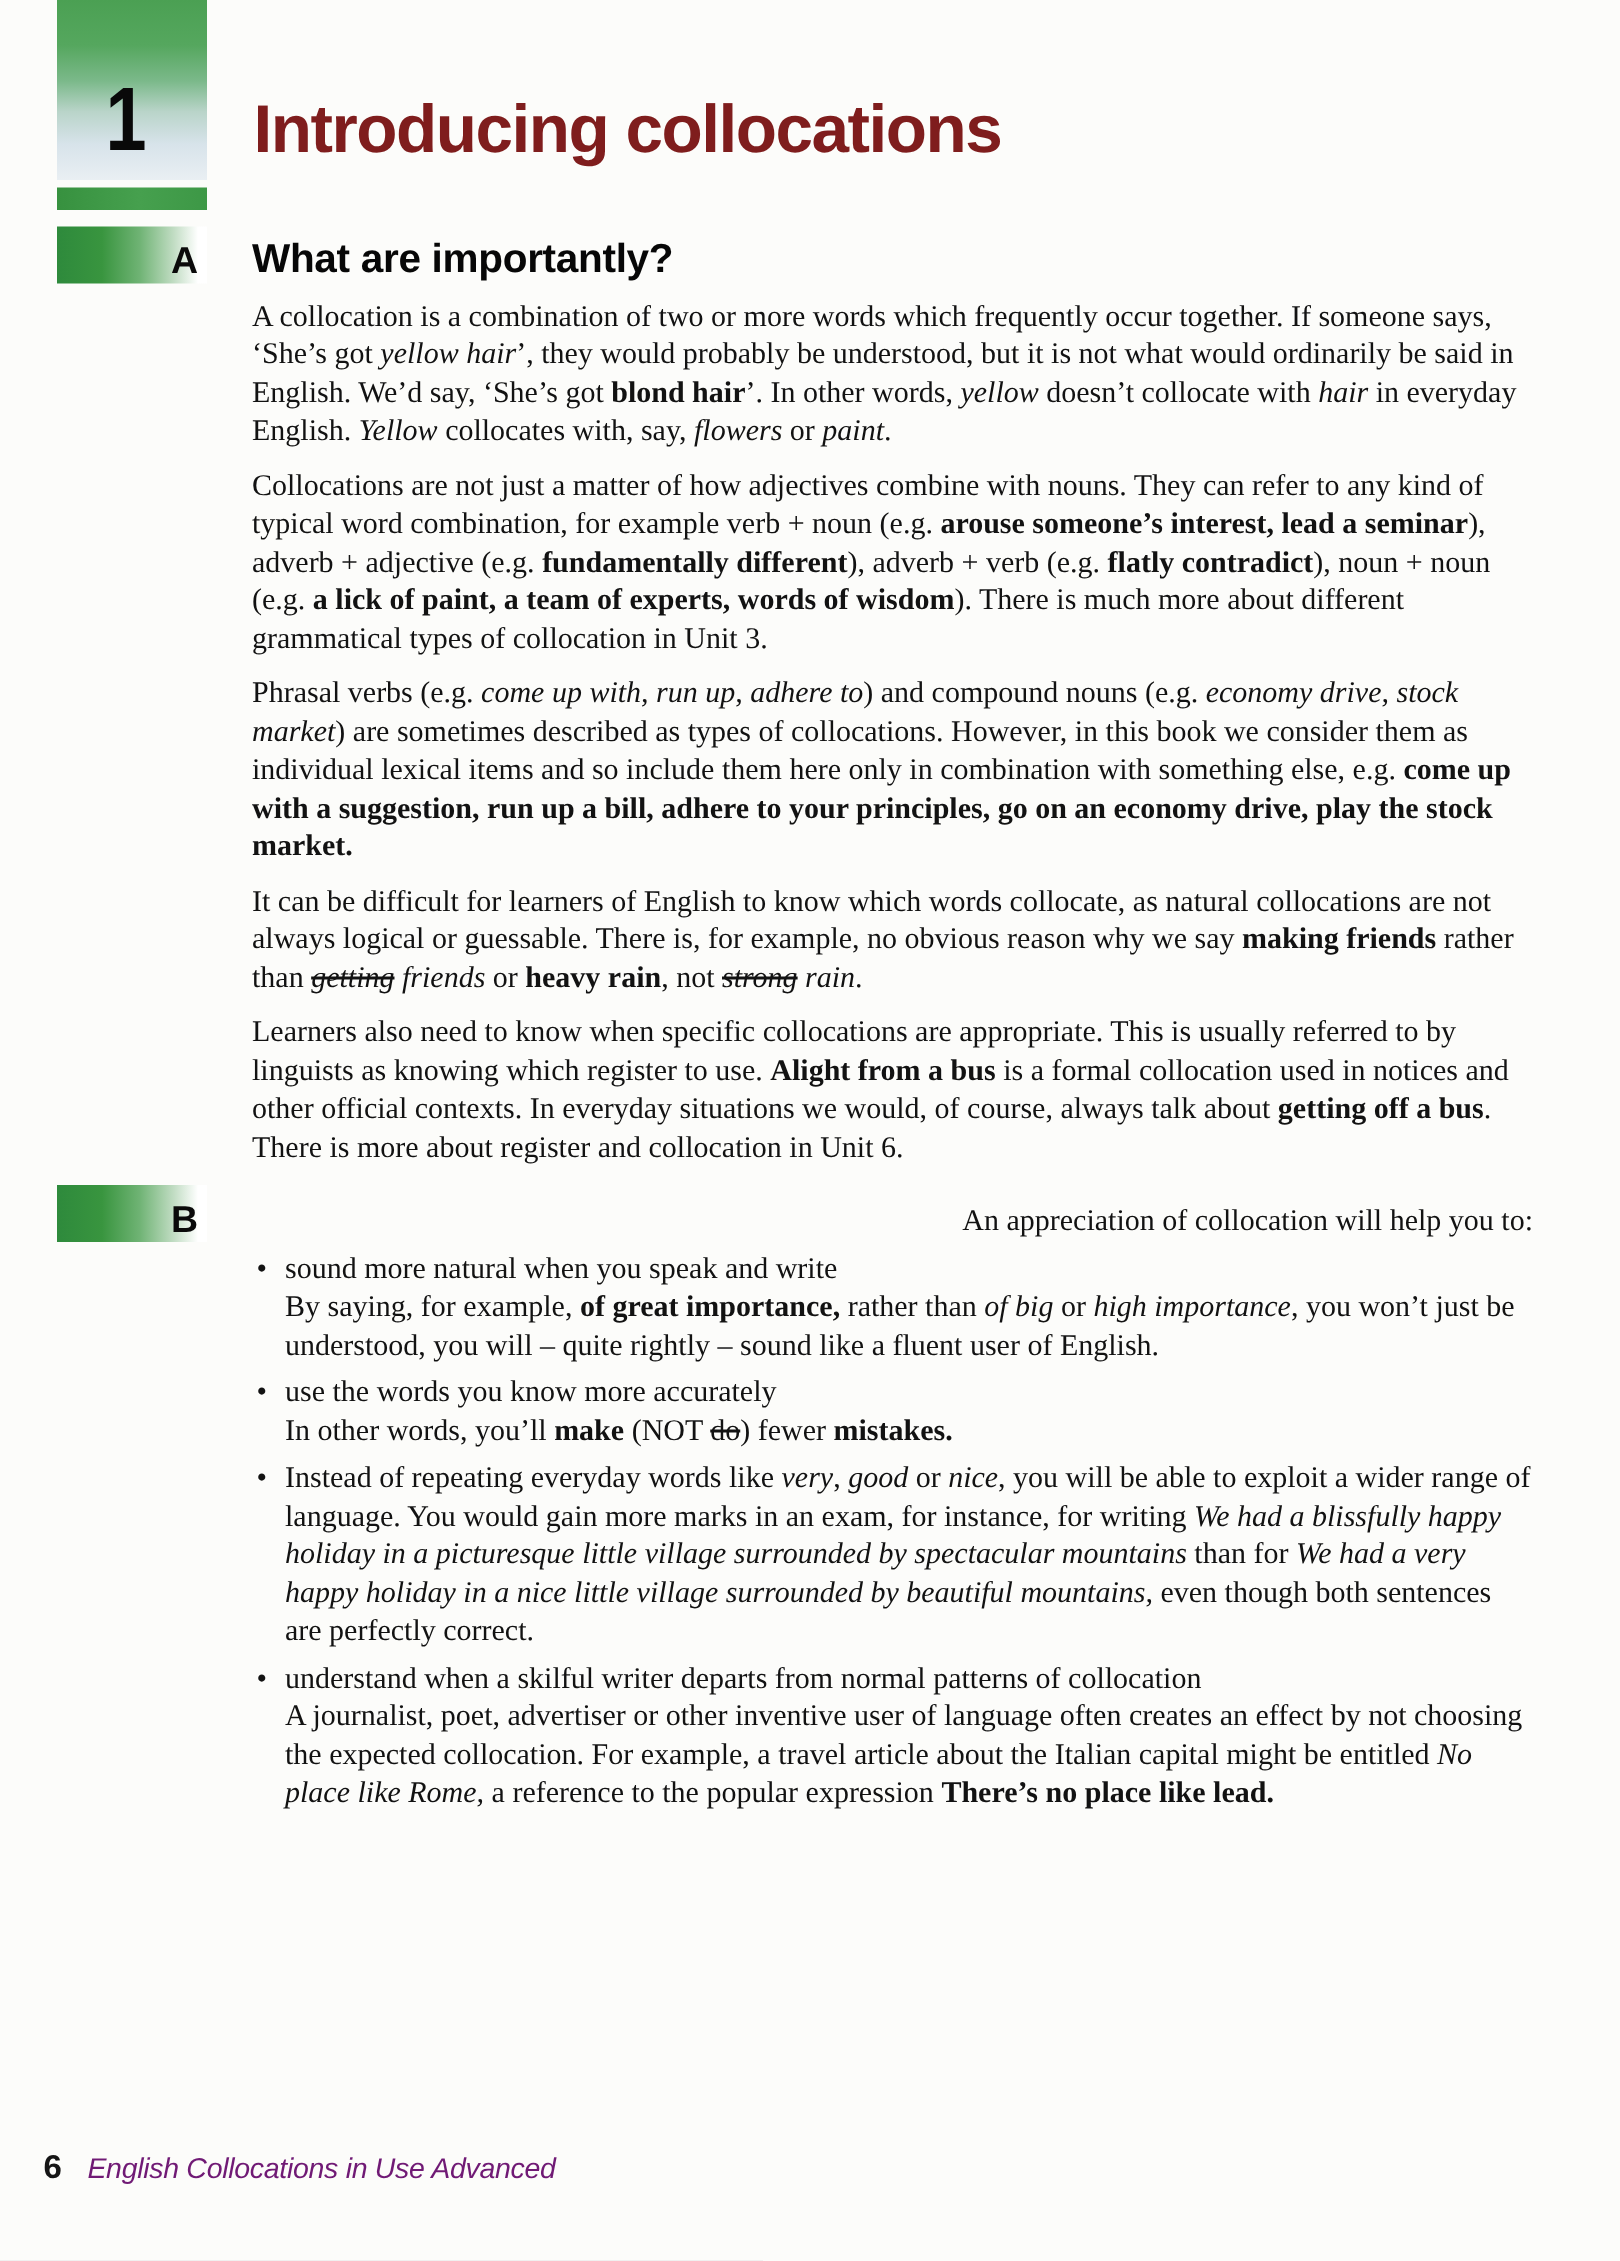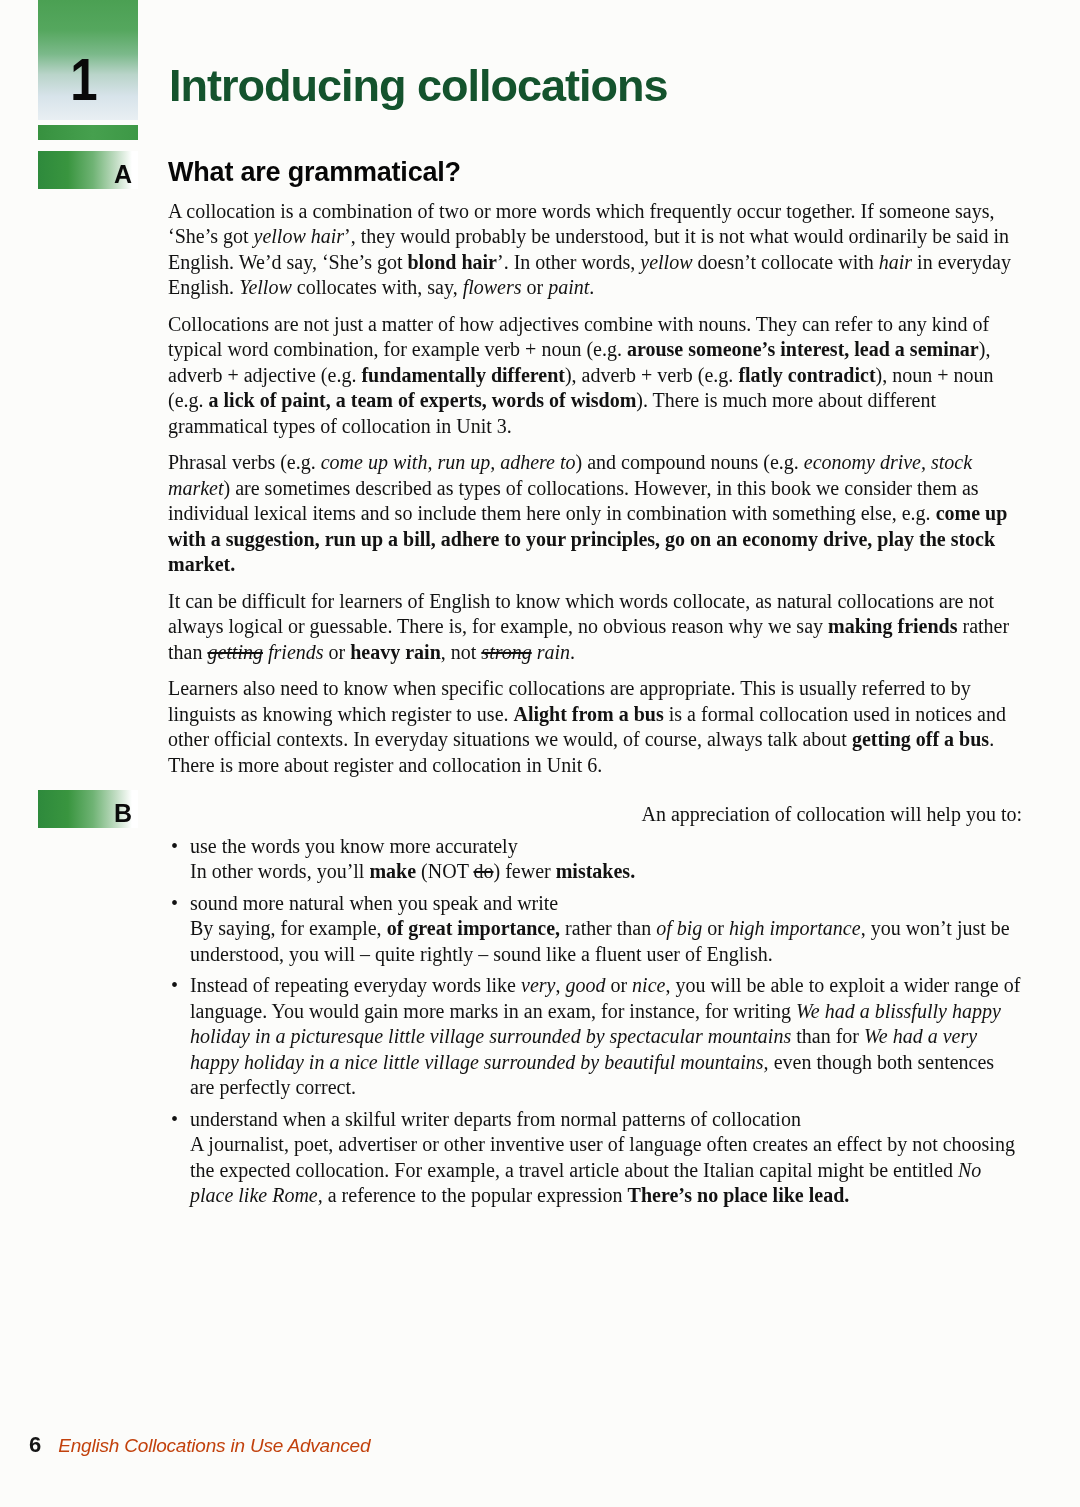--- a/index.html
+++ b/index.html
@@ -27,21 +27,21 @@
     font-family:"Liberation Sans", sans-serif; font-weight:bold;
     font-size:60px; line-height:1; color:#090909;
   }
   .unit-bar {
     height:15px; margin-top:5px;
     background:linear-gradient(90deg,#37913f,#46a04e 55%,#3d9846);
   }
   .unit-title {
     margin:0 0 0 31px; padding-top:62px;
     font-family:"Liberation Sans", sans-serif; font-weight:bold;
-    font-size:45px; line-height:1.05; letter-spacing:-1px; color:#14532d;
+    font-size:45px; line-height:1.05; letter-spacing:-1px; color:#7f1d1d;
   }
 
   
   .section { display:flex; padding-left:38px; }
   .marker {
     width:100px; flex:none; height:38px; position:relative;
     background:linear-gradient(90deg,
       #2e8a3c 0%, #39953f 30%, #6fb374 55%, #c2ddc4 78%, #ffffff 94%);
   }
   .marker-letter {
@@ -76,21 +76,21 @@
     font-size:20px; line-height:25.5px;
   }
 
   
   .footer {
     position:absolute; left:29px; top:1432px;
     display:flex; align-items:baseline; gap:17px;
     font-family:"Liberation Sans", sans-serif;
   }
   .page-num { font-weight:bold; font-size:22px; color:#151515; }
-  .book-title { font-style:italic; font-size:19px; letter-spacing:-0.2px; color:#c2410c; }
+  .book-title { font-style:italic; font-size:19px; letter-spacing:-0.2px; color:#701a75; }
 </style>
 </head>
 <body>
 
 <div class="page">
 
   <header class="header-row">
     <div class="unit-col">
       <div class="unit-block">
         <span class="unit-number">1</span>
@@ -98,45 +98,45 @@
       <div class="unit-bar"></div>
     </div>
     <h1 class="unit-title">Introducing collocations</h1>
   </header>
 
   <section class="section" style="margin-top:11px">
     <div class="marker">
       <span class="marker-letter">A</span>
     </div>
     <div class="section-body">
-      <h2 class="section-heading">What are grammatical?</h2>
+      <h2 class="section-heading">What are importantly?</h2>
       <div>
           <p class="para">A collocation is a combination of two or more words which frequently occur together. If someone says, ‘She’s got <span class="i">yellow hair</span>’, they would probably be understood, but it is not what would ordinarily be said in English. We’d say, ‘She’s got <span class="b">blond hair</span>’. In other words, <span class="i">yellow</span> doesn’t collocate with <span class="i">hair</span> in everyday English. <span class="i">Yellow</span> collocates with, say, <span class="i">flowers</span> or <span class="i">paint</span>.</p>
           <p class="para">Collocations are not just a matter of how adjectives combine with nouns. They can refer to any kind of typical word combination, for example verb + noun (e.g. <span class="b">arouse someone’s interest, lead a seminar</span>), adverb + adjective (e.g. <span class="b">fundamentally different</span>), adverb + verb (e.g. <span class="b">flatly contradict</span>), noun + noun (e.g. <span class="b">a lick of paint, a team of experts, words of wisdom</span>). There is much more about different grammatical types of collocation in Unit 3.</p>
           <p class="para">Phrasal verbs (e.g. <span class="i">come up with, run up, adhere to</span>) and compound nouns (e.g. <span class="i">economy drive, stock market</span>) are sometimes described as types of collocations. However, in this book we consider them as individual lexical items and so include them here only in combination with something else, e.g. <span class="b">come up with a suggestion, run up a bill, adhere to your principles, go on an economy drive, play the stock market.</span></p>
           <p class="para">It can be difficult for learners of English to know which words collocate, as natural collocations are not always logical or guessable. There is, for example, no obvious reason why we say <span class="b">making friends</span> rather than <span class="sti">getting</span><span class="i"> friends</span> or <span class="b">heavy rain</span>, not <span class="sti">strong</span><span class="i"> rain</span>.</p>
           <p class="para">Learners also need to know when specific collocations are appropriate. This is usually referred to by linguists as knowing which register to use. <span class="b">Alight from a bus</span> is a formal collocation used in notices and other official contexts. In everyday situations we would, of course, always talk about <span class="b">getting off a bus</span>. There is more about register and collocation in Unit 6.</p>
         </div>
     </div>
   </section>
 
   <section class="section" style="margin-top:12px">
     <div class="marker">
       <span class="marker-letter">B</span>
     </div>
     <div class="section-body">
       <p class="para intro">An appreciation of collocation will help you to:</p>
       <ul class="bullets">
           <li>
+            <div class="b-head">sound more natural when you speak and write</div>
+            <div class="b-body">By saying, for example, <span class="b">of great importance,</span> rather than <span class="i">of big</span> or <span class="i">high importance</span>, you won’t just be understood, you will – quite rightly – sound like a fluent user of English.</div>
+          </li>
+          <li>
             <div class="b-head">use the words you know more accurately</div>
             <div class="b-body">In other words, you’ll <span class="b">make</span> (NOT <span class="st">do</span>) fewer <span class="b">mistakes.</span></div>
-          </li>
-          <li>
-            <div class="b-head">sound more natural when you speak and write</div>
-            <div class="b-body">By saying, for example, <span class="b">of great importance,</span> rather than <span class="i">of big</span> or <span class="i">high importance</span>, you won’t just be understood, you will – quite rightly – sound like a fluent user of English.</div>
           </li>
           <li>
             <div class="b-body">Instead of repeating everyday words like <span class="i">very</span>, <span class="i">good</span> or <span class="i">nice</span>, you will be able to exploit a wider range of language. You would gain more marks in an exam, for instance, for writing <span class="i">We had a blissfully happy holiday in a picturesque little village surrounded by spectacular mountains</span> than for <span class="i">We had a very happy holiday in a nice little village surrounded by beautiful mountains,</span> even though both sentences are perfectly correct.</div>
           </li>
           <li>
             <div class="b-head">understand when a skilful writer departs from normal patterns of collocation</div>
             <div class="b-body">A journalist, poet, advertiser or other inventive user of language often creates an effect by not choosing the expected collocation. For example, a travel article about the Italian capital might be entitled <span class="i">No place like Rome,</span> a reference to the popular expression <span class="b">There’s no place like lead.</span></div>
           </li>
         </ul>
     </div>

